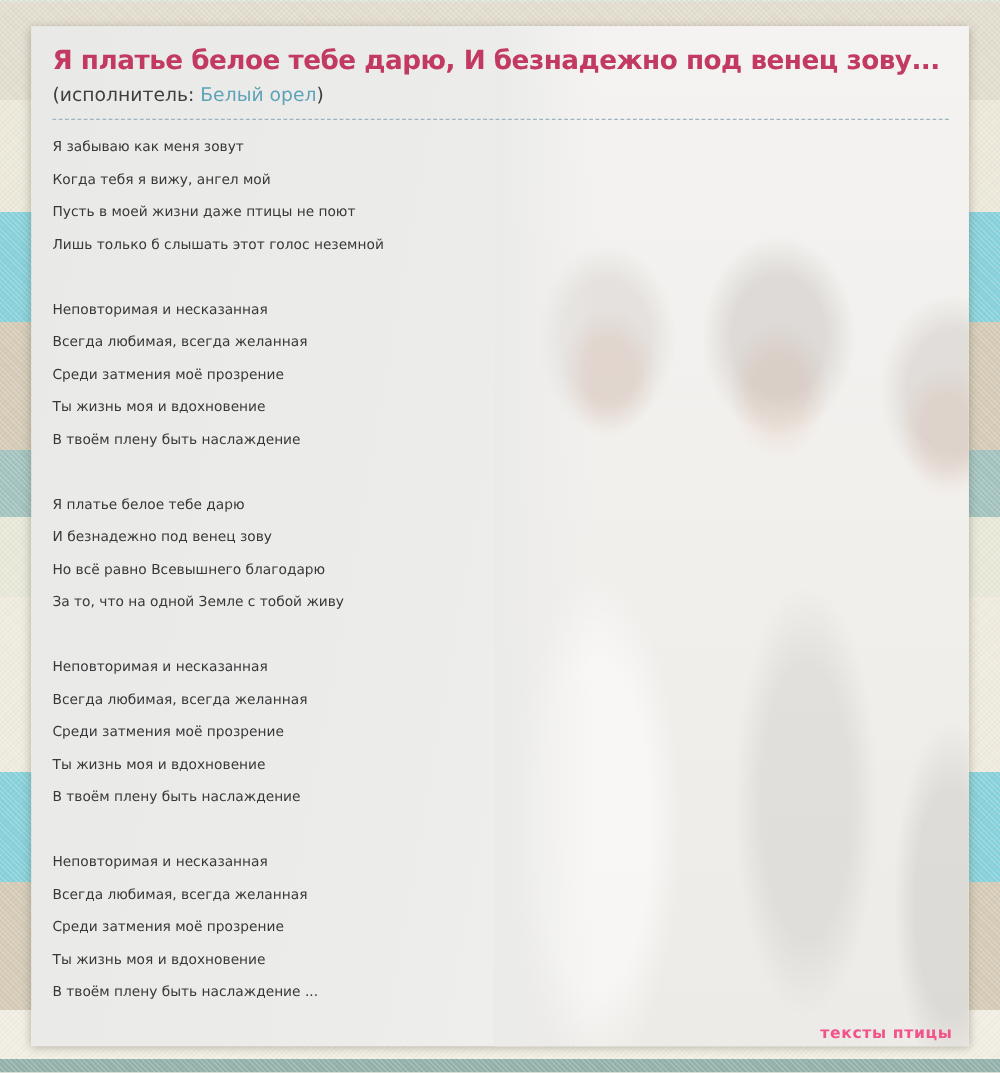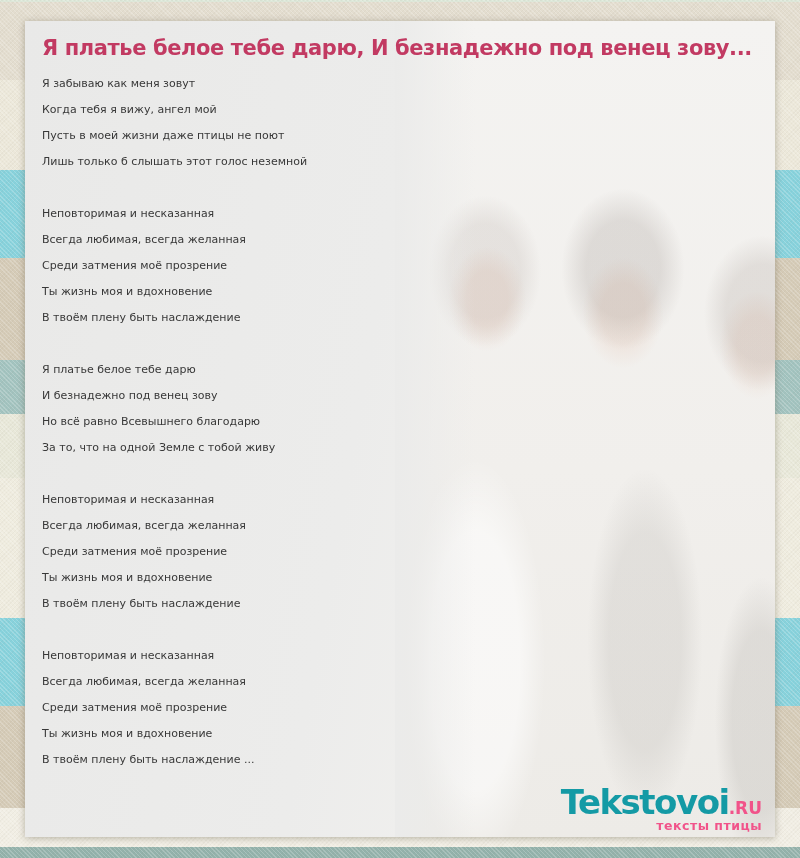--- a/index.html
+++ b/index.html
@@ -94,20 +94,21 @@
 </head>
 <body>
 
 <div class="bg-stripes"></div>
 
 <div class="card">
   <div class="photo"></div>
 
   <div class="header">
     <h1 class="title">Я платье белое тебе дарю, И безнадежно под венец зову... Но</h1>
+    <div class="artist"><span>(исполнитель: </span><a>Белый орел</a><span>)</span></div>
   </div>
 
   <div class="lyrics">Я забываю как меня зовут
 Когда тебя я вижу, ангел мой
 Пусть в моей жизни даже птицы не поют
 Лишь только б слышать этот голос неземной
 
 Неповторимая и несказанная
 Всегда любимая, всегда желанная
 Среди затмения моё прозрение
@@ -125,16 +126,15 @@
 Ты жизнь моя и вдохновение
 В твоём плену быть наслаждение
 
 Неповторимая и несказанная
 Всегда любимая, всегда желанная
 Среди затмения моё прозрение
 Ты жизнь моя и вдохновение
 В твоём плену быть наслаждение ...</div>
 
   <div class="logo">
-    <div class="logo-main"><span>Tekstovoi</span><span class="logo-tld">.ru</span></div>
     <div class="logo-tag">тексты птицы</div>
   </div>
 </div>
 
 </body></html>

